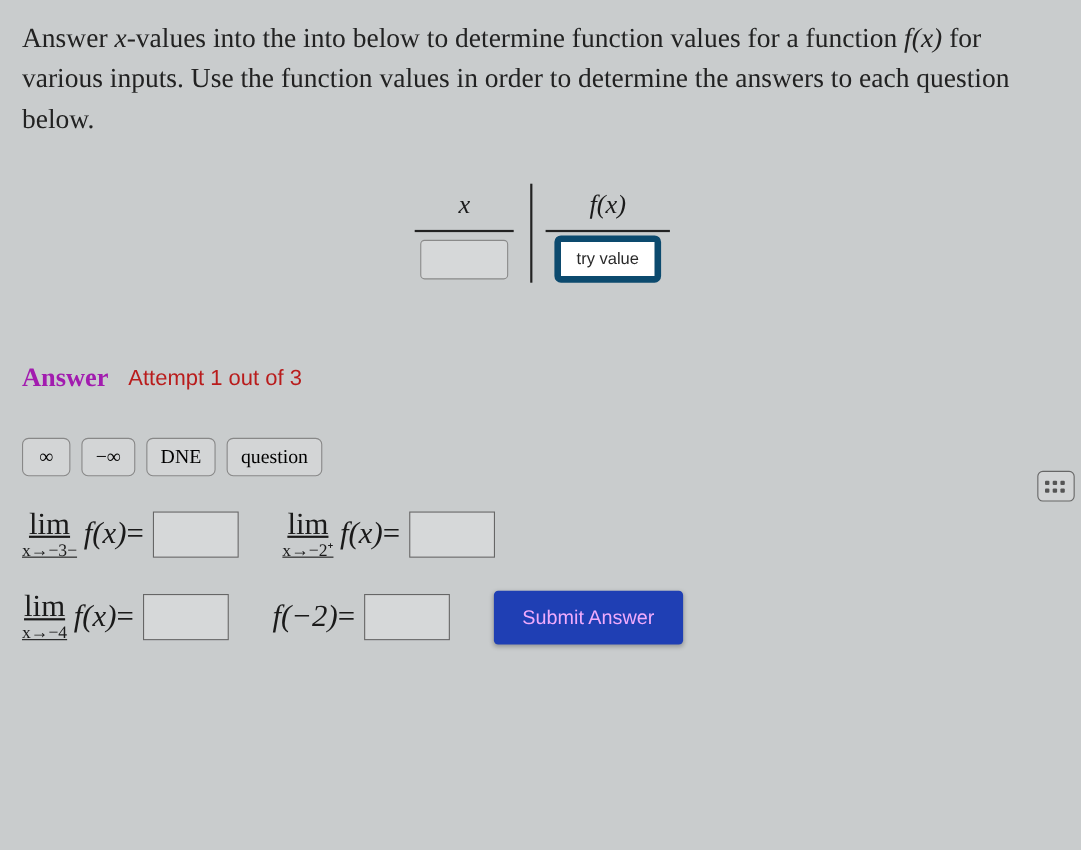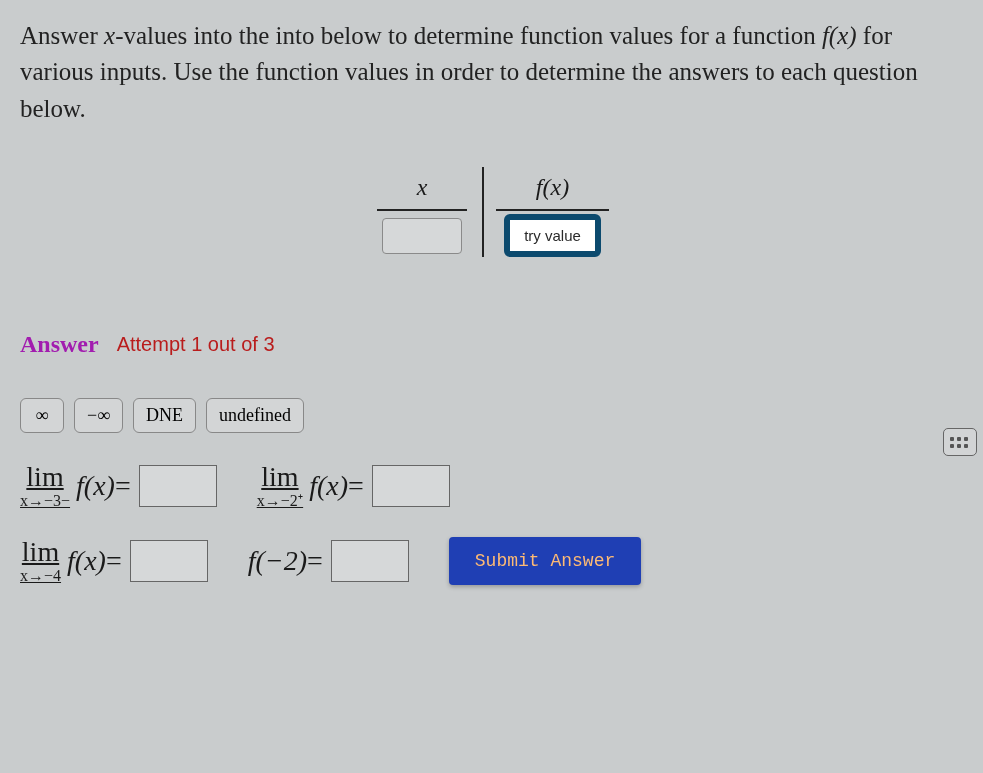--- a/index.html
+++ b/index.html
@@ -136,22 +136,22 @@
     display:inline-block;
     width: 78px; height: 42px;
     border: 1.5px solid #666;
     background: #d6d8d9;
     margin-left: 8px;
     vertical-align: middle;
     font-size: 20px; text-align:center;
   }
   .submit-btn {
     background: #1f3fb4;
-    color: #fdba74;
-    font-family: Liberation Mono, monospace;
+    color: #f0abfc;
+    font-family: Liberation Sans, sans-serif;
     font-size: 18px;
     border: none;
     border-radius: 4px;
     padding: 14px 26px;
     cursor: pointer;
     box-shadow: 0 2px 4px rgba(0,0,0,0.25);
   }
   .row2 { display: flex; align-items: center; gap: 40px; }
 </style>
 </head>
@@ -194,21 +194,21 @@
       <div class="kdot"></div>
       <div class="kdot"></div>
       <div class="kdot"></div>
     </div>
 </div>
 
 <div class="chip-row">
   <button class="chip">∞</button>
   <button class="chip">−∞</button>
   <button class="chip">DNE</button>
-  <button class="chip">undefined</button>
+  <button class="chip">question</button>
 </div>
 
 <div>
   <div class="row2" style="margin-bottom:28px;">
     <div class="limit-expr">
       <span class="lim-stack">
         <span class="lim-top">lim</span>
         <span class="lim-bot">x→−3−</span>
       </span>
       <span class="fx">f(x)</span>

